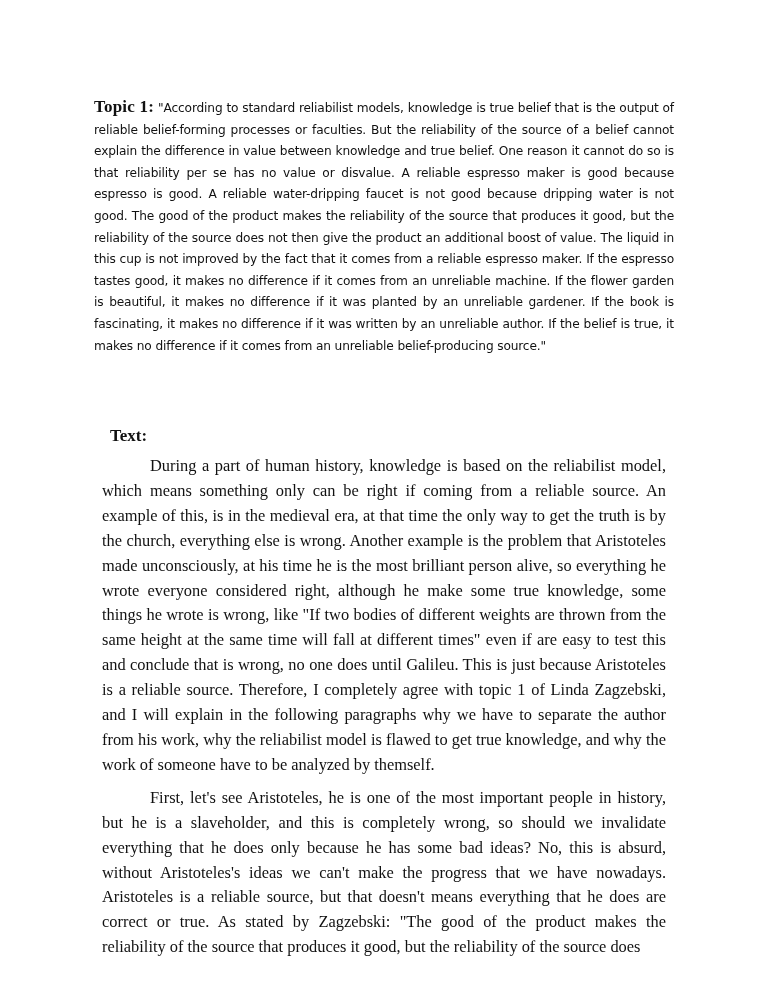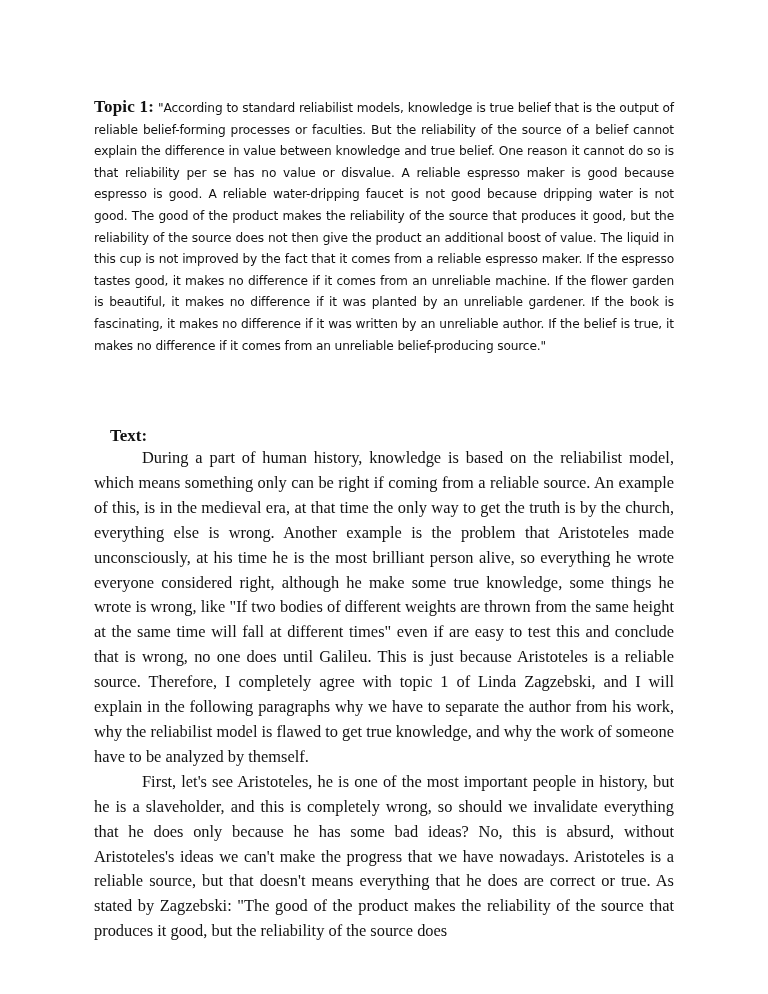--- a/index.html
+++ b/index.html
@@ -55,21 +55,21 @@
       position: absolute;
       top: 446px;
       left: 0;
       width: 580px;
       font-family: "Liberation Serif", "DejaVu Serif", serif;
       font-size: 16.4px;
       line-height: 24.9px;
       text-align: justify;
     }
     .body-text p {
-      margin: 0;
+      margin: 8px;
       text-indent: 48px;
     }
   </style>
 </head>
 <body>
 
 <div class="page">
 
   <div class="topic-block">
     <div><span class="topic-label">Topic 1:</span><span> "According to standard reliabilist models, knowledge is true belief that is the output of reliable belief-forming processes or faculties. But the reliability of the source of a belief cannot explain the difference in value between knowledge and true belief. One reason it cannot do so is that reliability per se has no value or disvalue. A reliable espresso maker is good because espresso is good. A reliable water-dripping faucet is not good because dripping water is not good. The good of the product makes the reliability of the source that produces it good, but the reliability of the source does not then give the product an additional boost of value. The liquid in this cup is not improved by the fact that it comes from a reliable espresso maker. If the espresso tastes good, it makes no difference if it comes from an unreliable machine. If the flower garden is beautiful, it makes no difference if it was planted by an unreliable gardener. If the book is fascinating, it makes no difference if it was written by an unreliable author. If the belief is true, it makes no difference if it comes from an unreliable belief-producing source."</span></div>

